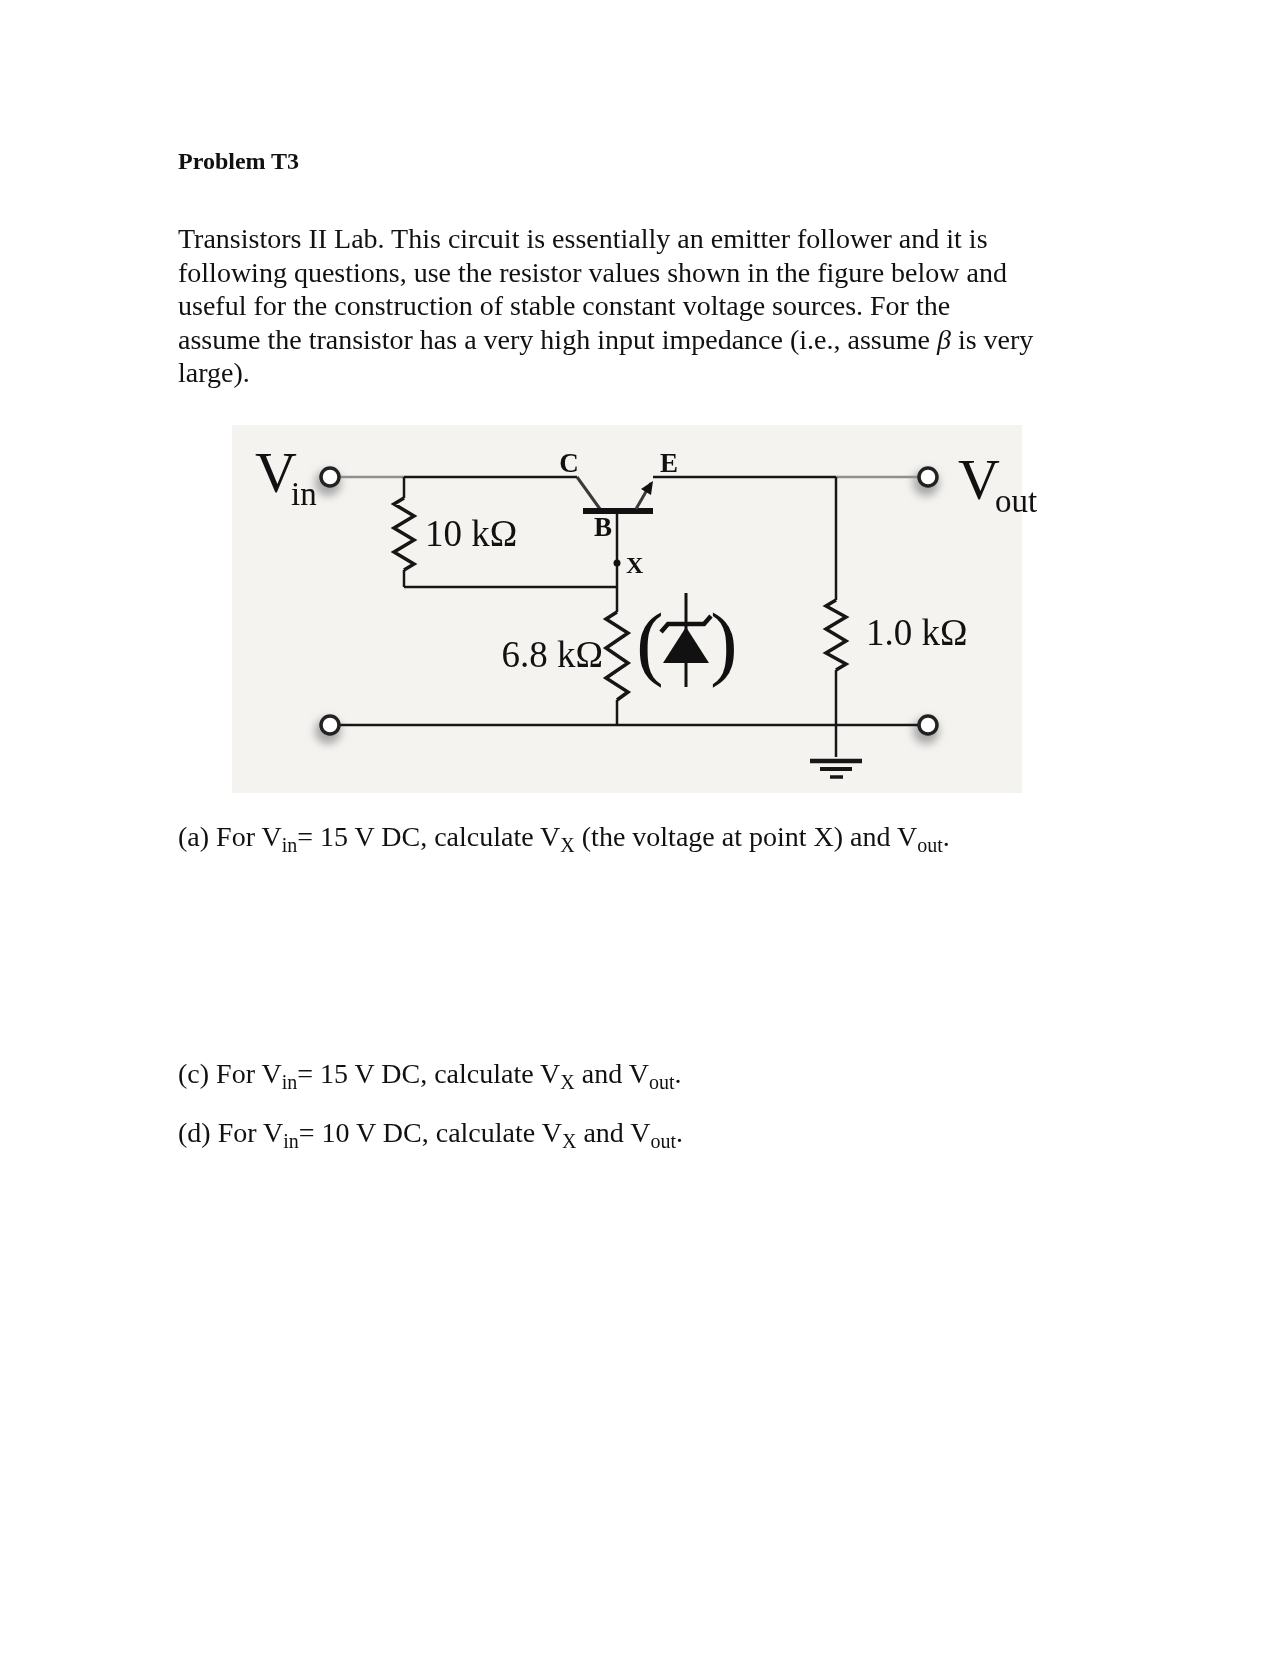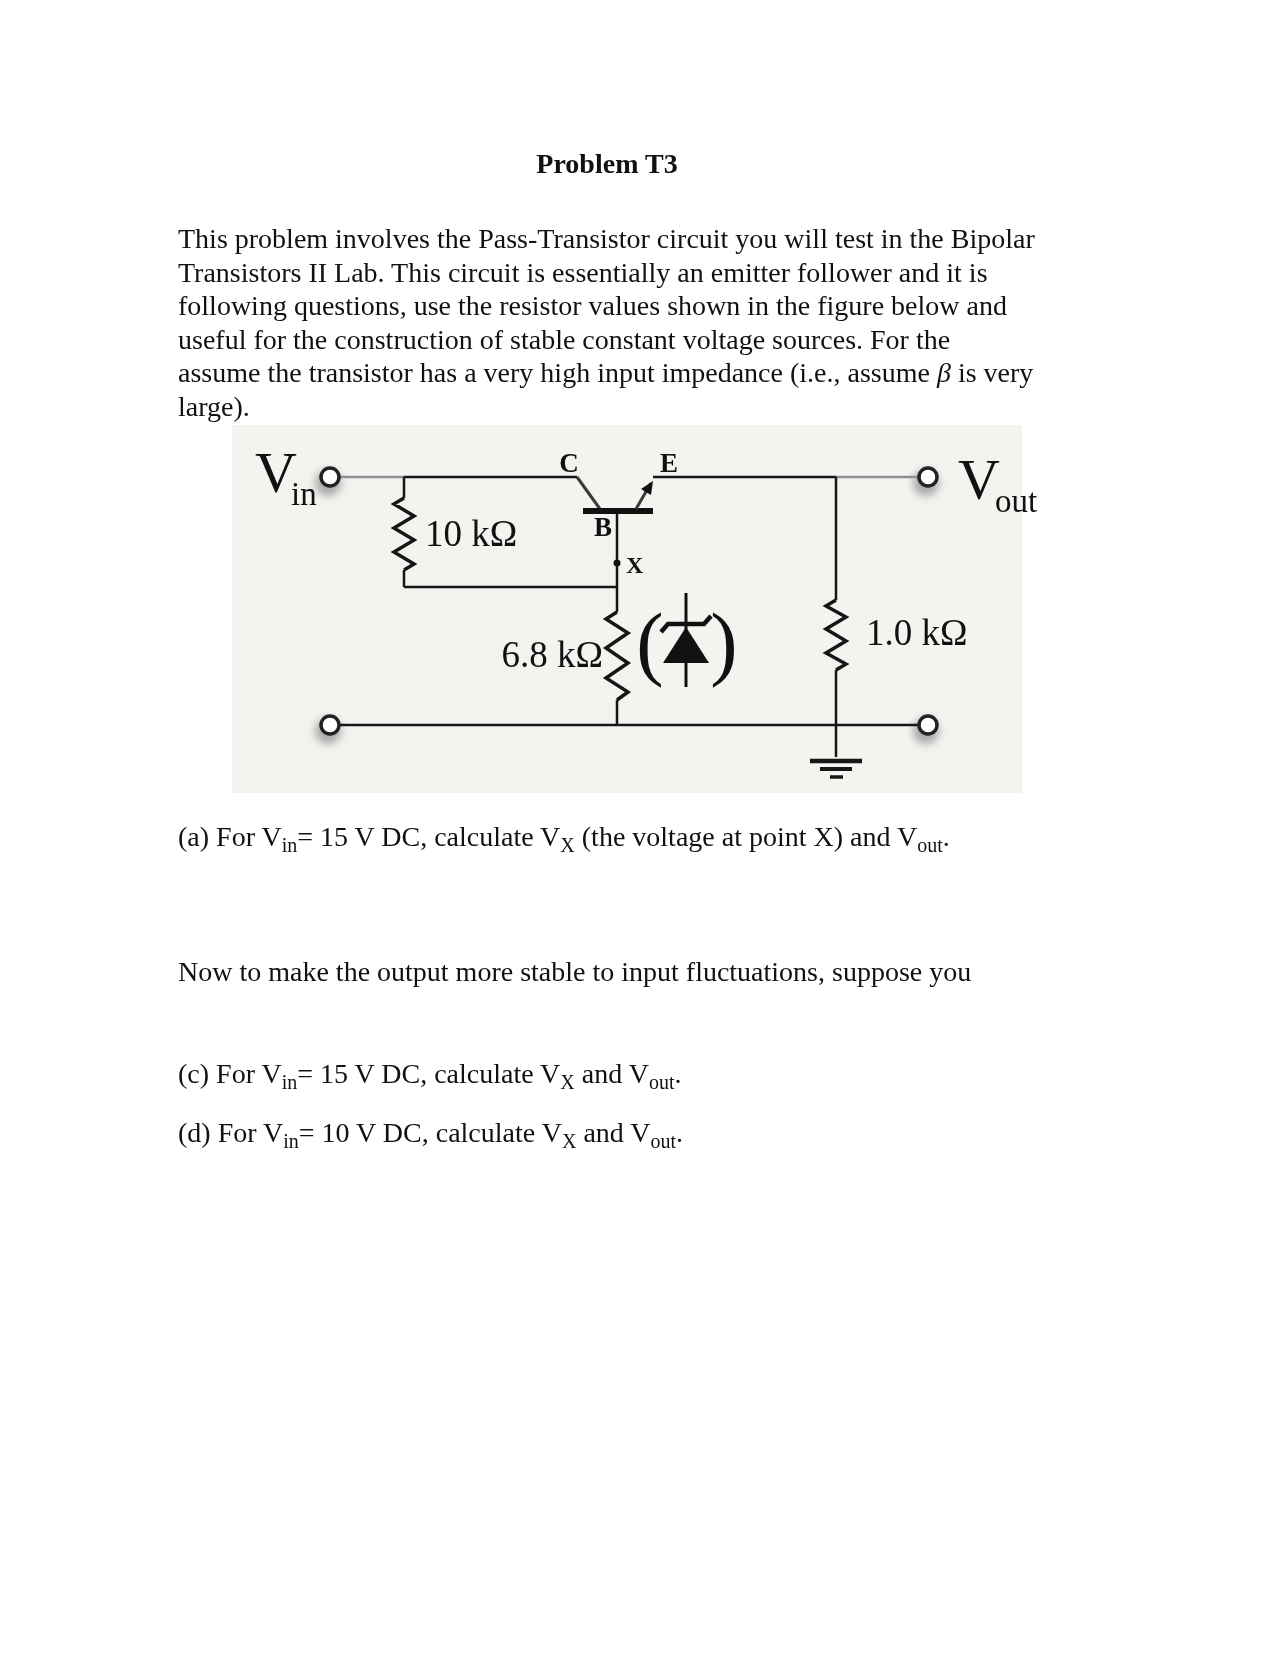--- a/index.html
+++ b/index.html
@@ -10,22 +10,21 @@
     background: #ffffff;
     font-family: "Liberation Serif", serif;
     color: #111111;
     overflow: hidden;
   }
   .doc-title {
     position: absolute;
     top: 148px;
     left: 178px;
     width: 858px;
-    text-align: center;
-    font-size: 28px;
+    font-size: 24px;
     font-weight: bold;
   }
   .para {
     position: absolute;
     left: 178px;
     width: 890px;
     font-size: 28px;
     line-height: 33.5px;
   }
   .q-line {
@@ -54,21 +53,20 @@
   svg text { fill: #111111; font-family: "Liberation Serif", serif; }
 </style>
 </head>
 <body>
 
 <div class="page">
 
   <div class="doc-title">Problem T3</div>
 
   <div class="para" style="top:222px">
-    <div><span>This problem involves the Pass-Transistor circuit you will test in the Bipolar</span></div>
     <div><span>Transistors II Lab. This circuit is essentially an emitter follower and it is</span></div>
     <div><span>following questions, use the resistor values shown in the figure below and</span></div>
     <div><span>useful for the construction of stable constant voltage sources. For the</span></div>
     <div><span>assume the transistor has a very high input impedance (i.e., assume </span><i>β</i><span> is very</span></div>
     <div><span>large).</span></div>
   </div>
 
   <div class="figure-wrap">
     <svg viewBox="0 0 845 368" width="845" height="368">
       <defs>
@@ -144,19 +142,18 @@
       <text x="337" y="47" font-size="27" font-weight="bold" text-anchor="middle">C</text>
       <text x="437" y="47" font-size="27" font-weight="bold" text-anchor="middle">E</text>
       <text x="380" y="111" font-size="27" font-weight="bold" text-anchor="end">B</text>
       <text x="394" y="148" font-size="24" font-weight="bold">X</text>
     </svg>
   </div>
 
   <div class="q-line" style="top:820px"><span>(a) For V</span><sub>in</sub><span>= 15 V DC, calculate V</span><sub>X</sub><span> (the voltage at point X) and V</span><sub>out</sub><span>.</span></div>
 
   <div class="para" style="top:955px">
-    <div><span>Now to make the output more stable to input fluctuations, suppose you</span></div>
   </div>
 
   <div class="q-line" style="top:1057px"><span>(c) For V</span><sub>in</sub><span>= 15 V DC, calculate V</span><sub>X</sub><span> and V</span><sub>out</sub><span>.</span></div>
   <div class="q-line" style="top:1116px"><span>(d) For V</span><sub>in</sub><span>= 10 V DC, calculate V</span><sub>X</sub><span> and V</span><sub>out</sub><span>.</span></div>
 
 </div>
 
 </body></html>

